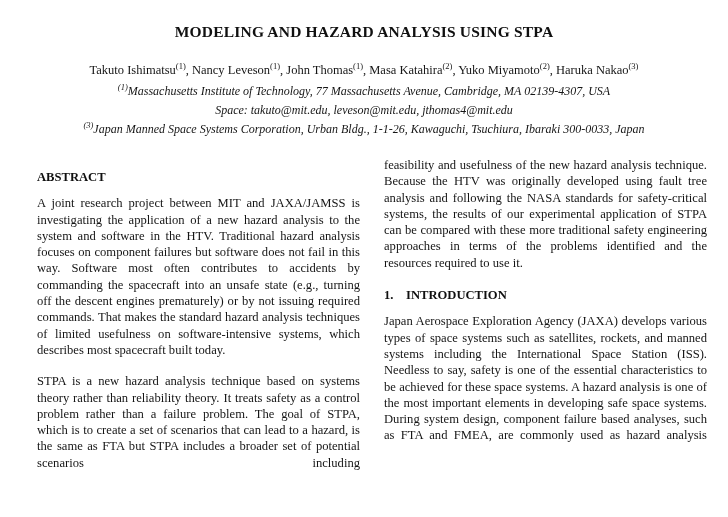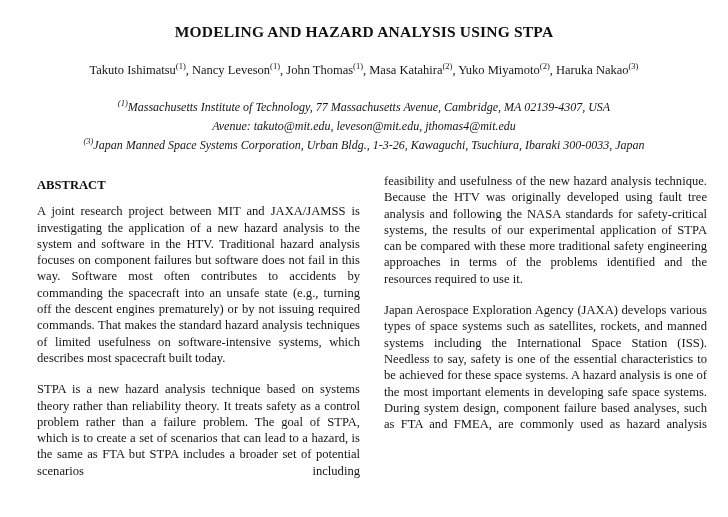--- a/index.html
+++ b/index.html
@@ -36,21 +36,21 @@
     white-space: nowrap;
   }
   .authors sup {
     font-size: 8.5px;
     line-height: 0;
   }
   .affiliations {
     font-style: italic;
     font-size: 12px;
     line-height: 19px;
-    margin-top: 20px;
+    margin-top: 4px;
   }
   .affil-line sup {
     font-size: 8.5px;
     line-height: 0;
     font-style: italic;
   }
   
   .columns {
     display: flex;
     gap: 24px;
@@ -64,21 +64,21 @@
     text-align: justify;
   }
   .col h2 {
     font-size: 12.6px;
     font-weight: bold;
     margin: 16px 0 10px 0;
     text-align: left;
     color: #101010;
   }
   .col h2:first-child {
-    margin-top: 4px;
+    margin-top: 12px;
   }
   .col h2 .hnum {
     display: inline-block;
     min-width: 22px;
   }
   .col p {
     margin: 0 0 15px 0;
   }
   .col p.continues {
     text-align-last: justify;
@@ -87,28 +87,29 @@
 </style>
 </head>
 <body>
 
 <div class="page">
   <header class="paper-header">
     <h1 class="title">MODELING AND HAZARD ANALYSIS USING STPA</h1>
     <div class="authors"><span>Takuto Ishimatsu</span><sup>(1)</sup>, <span>Nancy Leveson</span><sup>(1)</sup>, <span>John Thomas</span><sup>(1)</sup>, <span>Masa Katahira</span><sup>(2)</sup>, <span>Yuko Miyamoto</span><sup>(2)</sup>, <span>Haruka Nakao</span><sup>(3)</sup></div>
     <div class="affiliations">
         <div class="affil-line"><sup>(1)</sup><span>Massachusetts Institute of Technology, 77 Massachusetts Avenue, Cambridge, MA 02139-4307, USA</span></div>
-        <div class="affil-line"><span>Avenue: takuto@mit.edu, leveson@mit.edu, jthomas4@mit.edu</span></div>
-        <div class="affil-line"><sup>(3)</sup><span>Japan Manned Space Systems Corporation, Urban Bldg., 1-3-26, Kawaguchi, Tsuchiura, Ibaraki 300-0033, Japan</span></div>
+        <div class="affil-line"><span>Space: takuto@mit.edu, leveson@mit.edu, jthomas4@mit.edu</span></div>
+        <div class="affil-line"><sup>(3)</sup><span>Japan Manned Space Systems Corporation, Urban Bldg., 1-1-26, Kawaguchi, Tsuchiura, Ibaraki 300-0033, Japan</span></div>
       </div>
   </header>
   <main class="columns">
     <section class="col">
         <h2><span>ABSTRACT</span></h2>
         <p>A joint research project between MIT and JAXA/JAMSS is investigating the application of a new hazard analysis to the system and software in the HTV. Traditional hazard analysis focuses on component failures but software does not fail in this way. Software most often contributes to accidents by commanding the spacecraft into an unsafe state (e.g., turning off the descent engines prematurely) or by not issuing required commands. That makes the standard hazard analysis techniques of limited usefulness on software-intensive systems, which describes most spacecraft built today.</p>
         <p class="continues">STPA is a new hazard analysis technique based on systems theory rather than reliability theory. It treats safety as a control problem rather than a failure problem. The goal of STPA, which is to create a set of scenarios that can lead to a hazard, is the same as FTA but STPA includes a broader set of potential scenarios including</p>
       </section>
     <section class="col">
         <p>feasibility and usefulness of the new hazard analysis technique. Because the HTV was originally developed using fault tree analysis and following the NASA standards for safety-critical systems, the results of our experimental application of STPA can be compared with these more traditional safety engineering approaches in terms of the problems identified and the resources required to use it.</p>
+        <h2><span class="hnum">1.</span><span>INTRODUCTION</span></h2>
         <p class="continues">Japan Aerospace Exploration Agency (JAXA) develops various types of space systems such as satellites, rockets, and manned systems including the International Space Station (ISS). Needless to say, safety is one of the essential characteristics to be achieved for these space systems. A hazard analysis is one of the most important elements in developing safe space systems. During system design, component failure based analyses, such as FTA and FMEA, are commonly used as hazard analysis</p>
       </section>
   </main>
 </div>
 
 </body></html>

